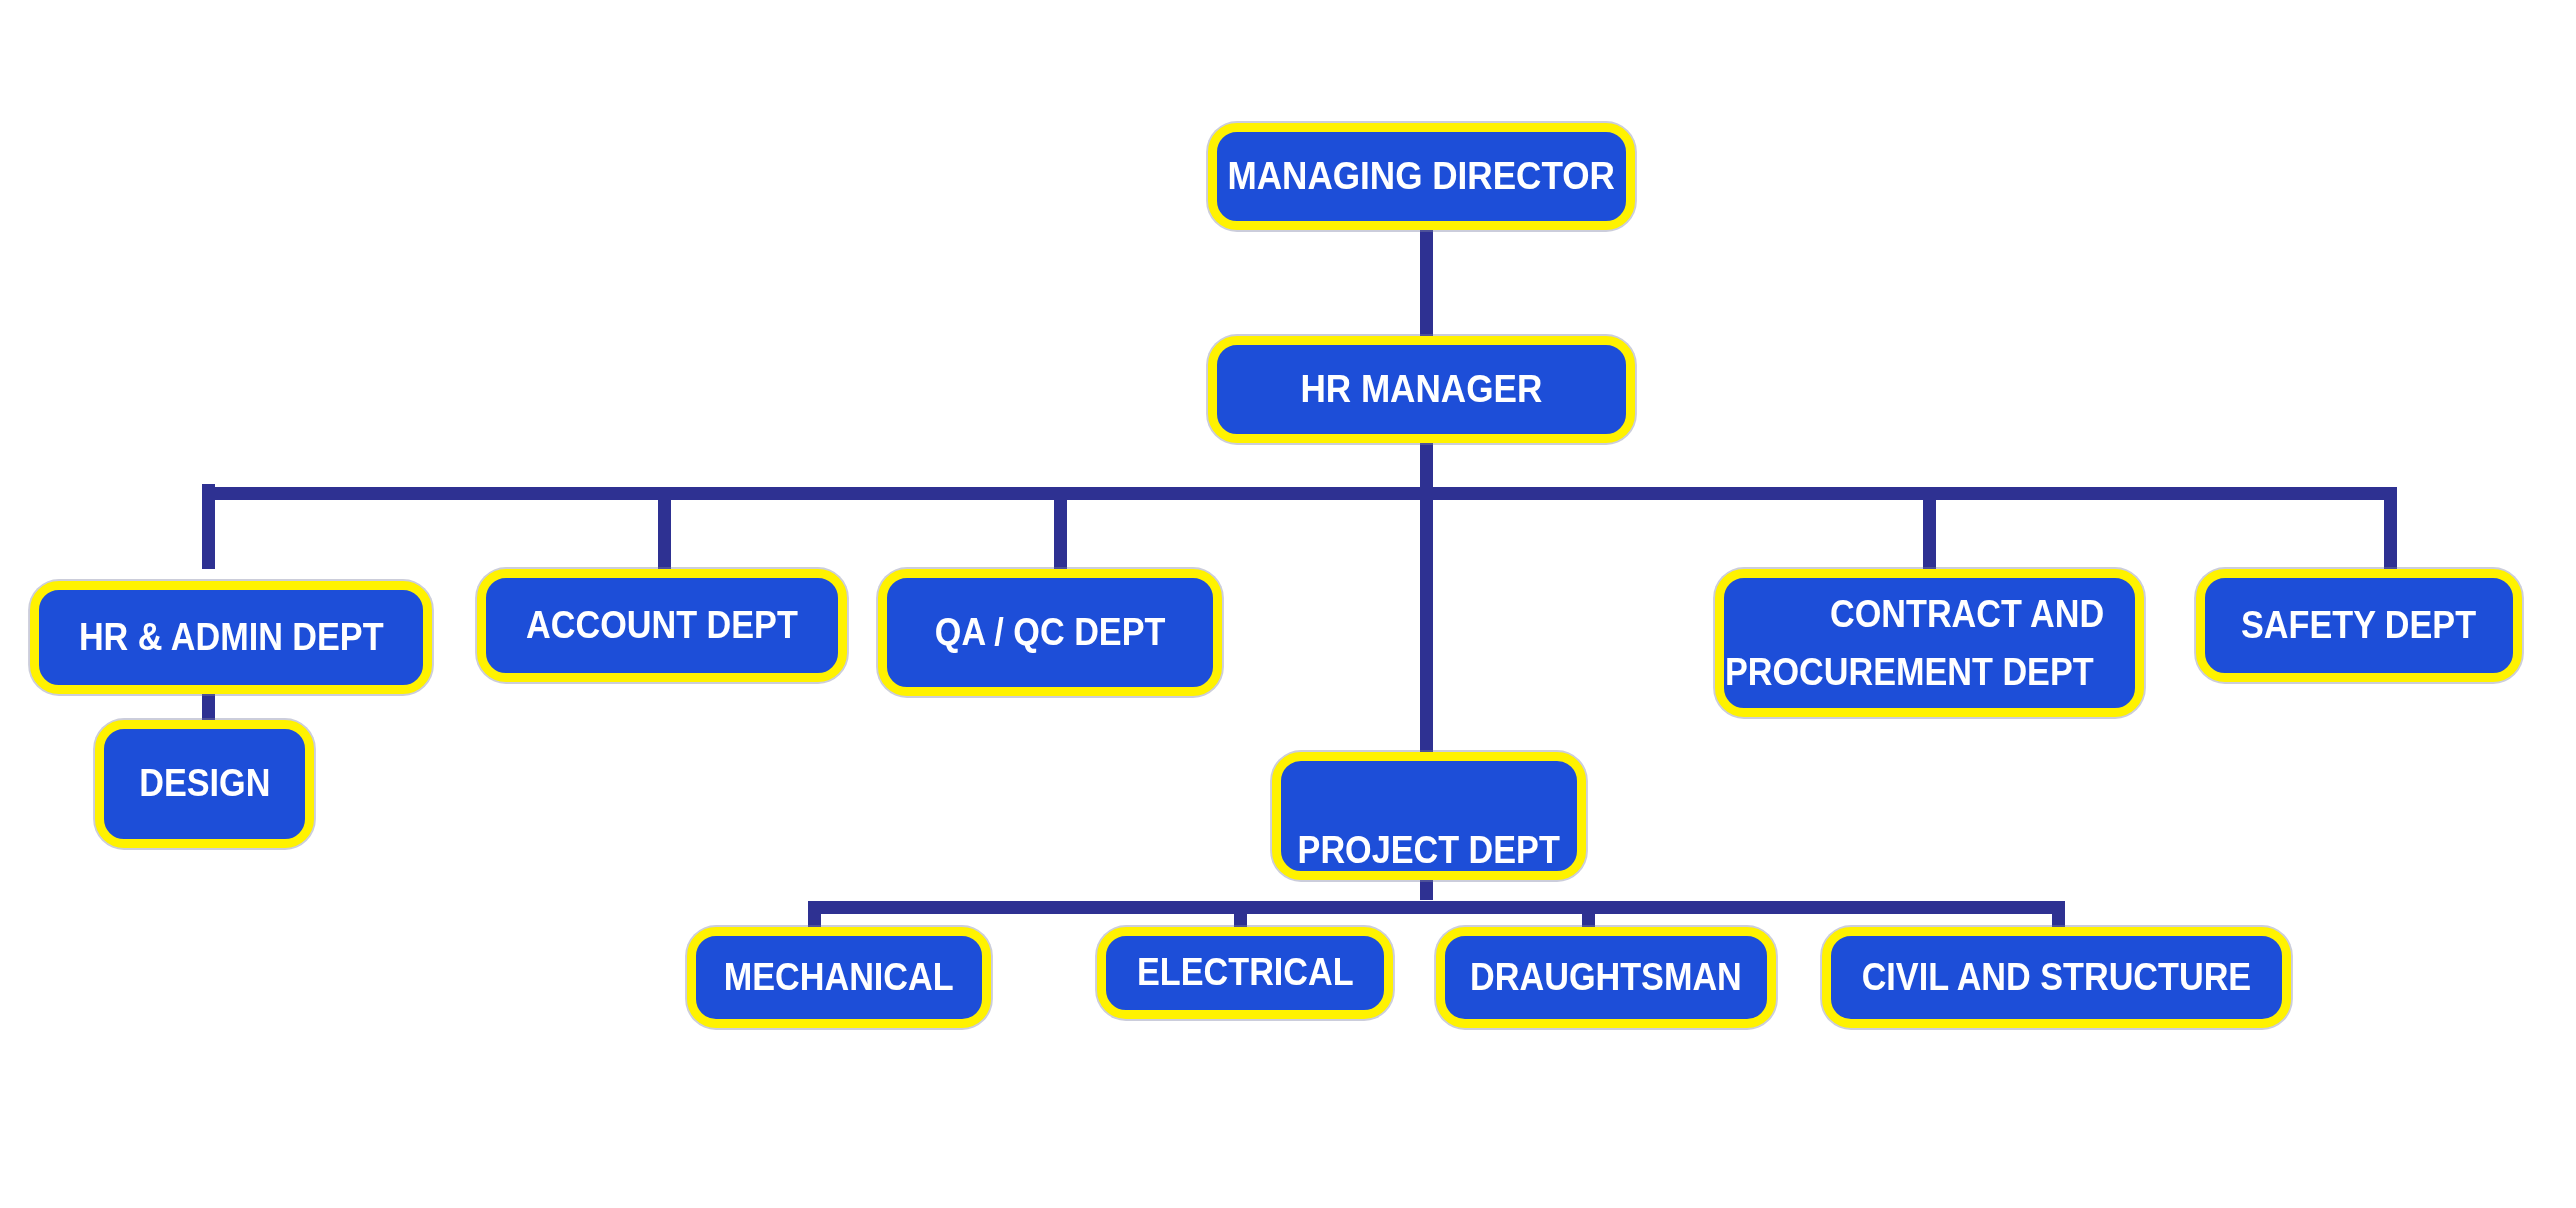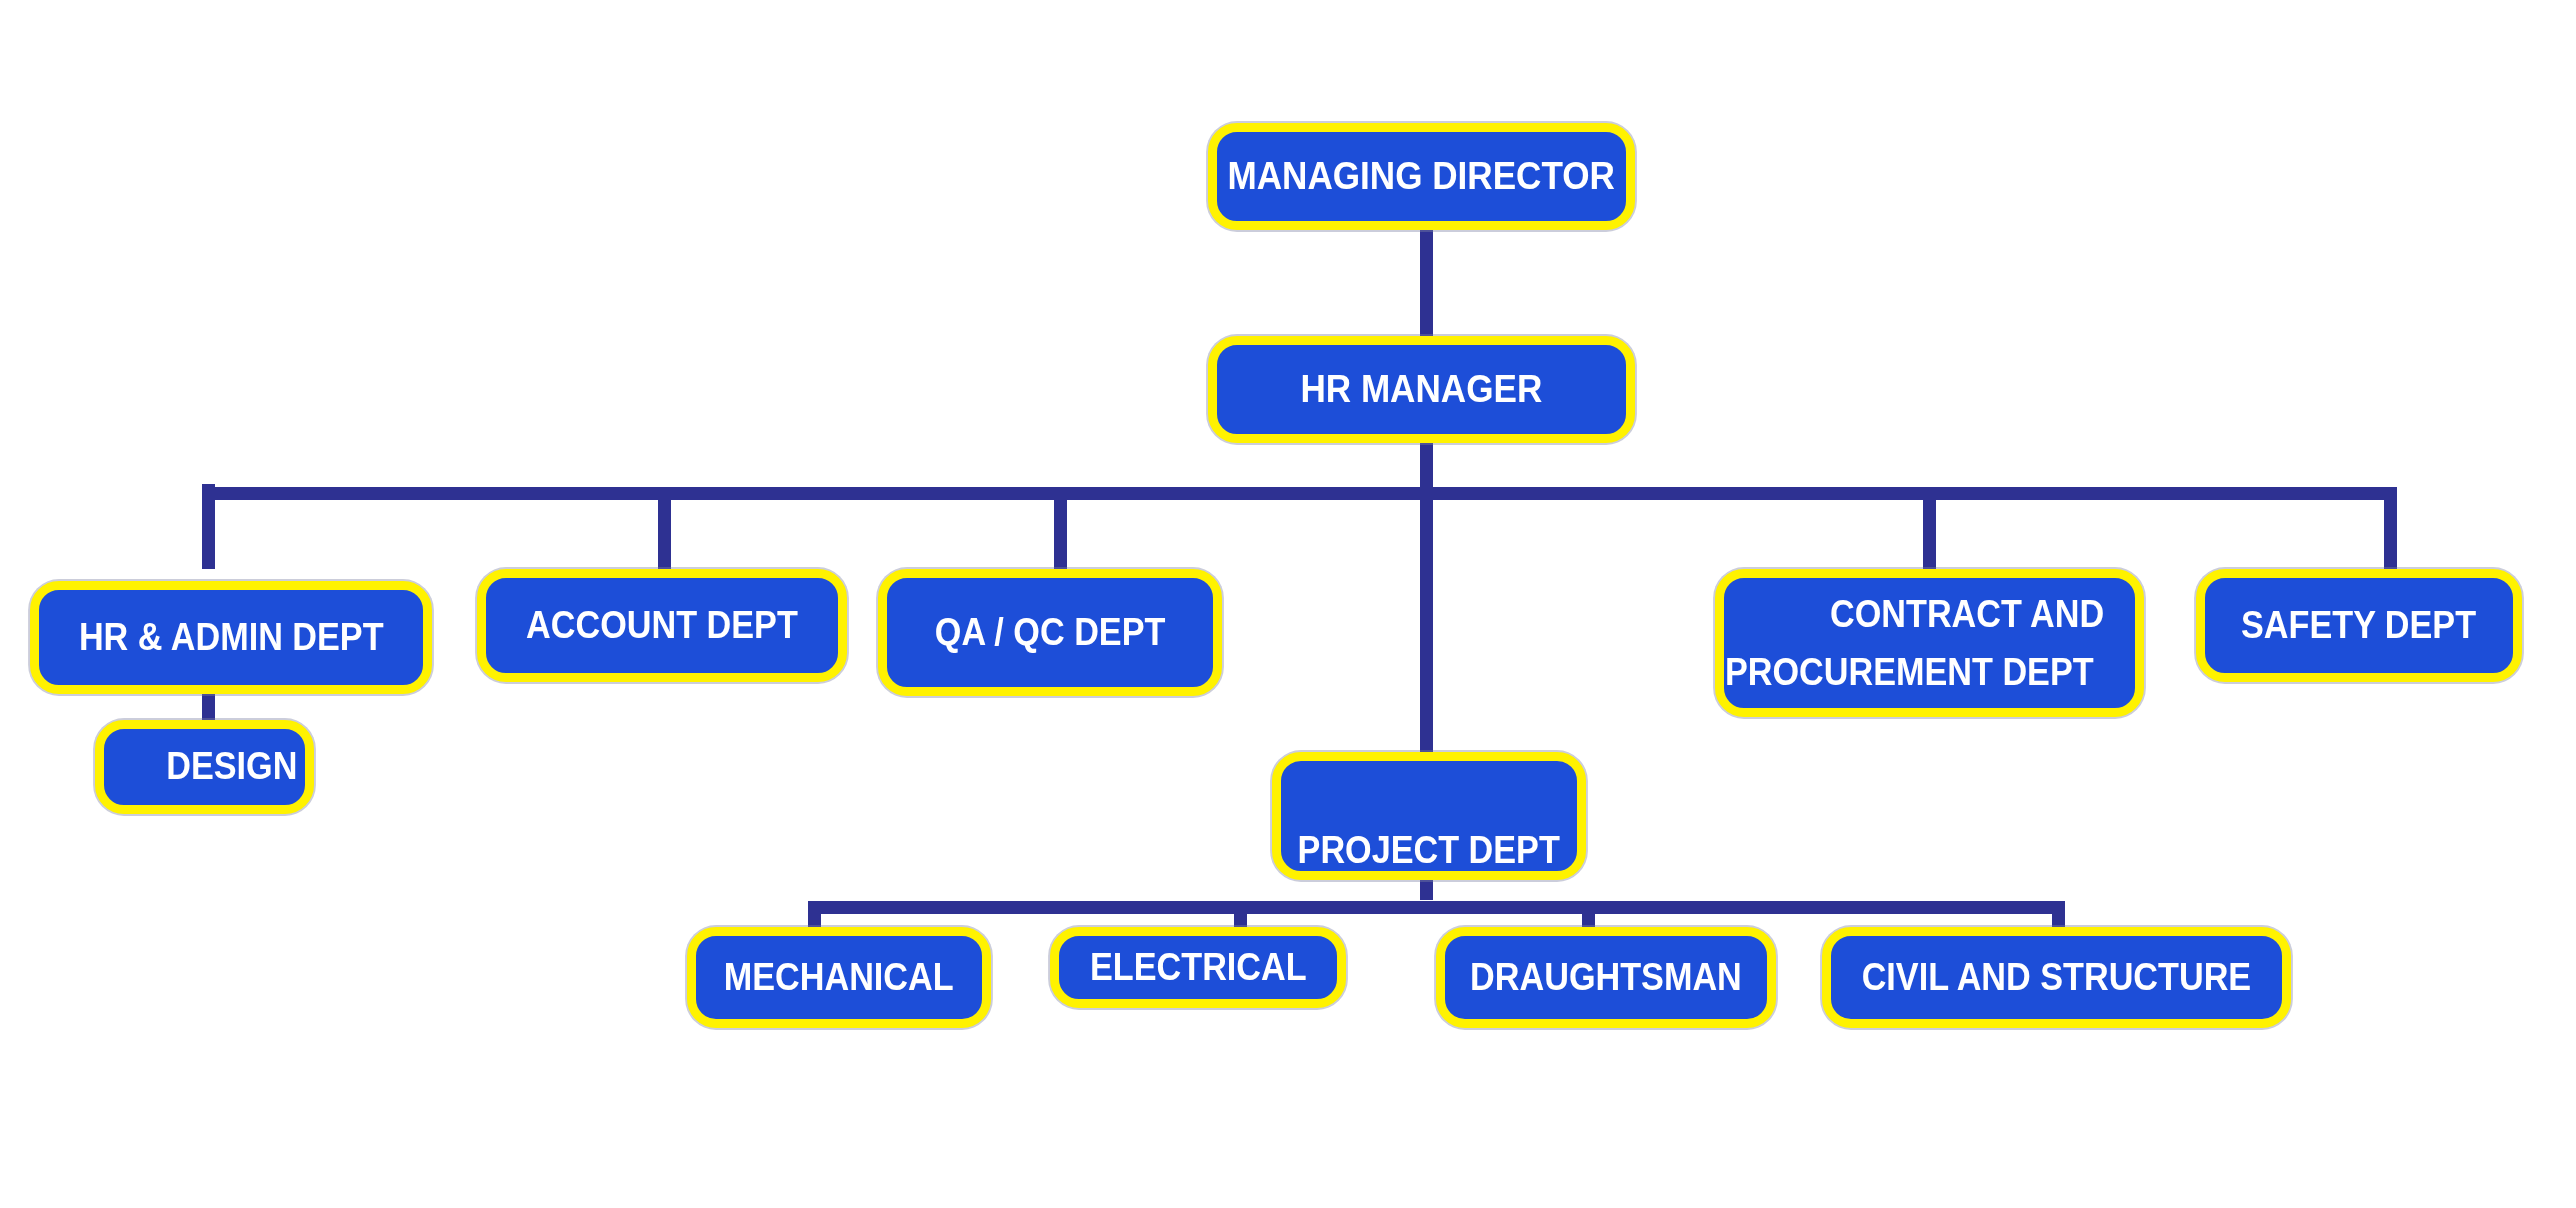--- a/index.html
+++ b/index.html
@@ -82,24 +82,24 @@
   }
 
   
   .n-md        { left: 1208px; top: 123px; width: 427px; height: 107px; }
   .n-hr        { left: 1208px; top: 336px; width: 427px; height: 107px; }
   .n-hradmin   { left: 30px;   top: 569px; width: 402px; height: 113px; margin-top: 12px; }
   .n-account   { left: 477px;  top: 569px; width: 370px; height: 113px; }
   .n-qaqc      { left: 878px;  top: 569px; width: 344px; height: 127px; }
   .n-contract  { left: 1715px; top: 569px; width: 429px; height: 148px; }
   .n-safety    { left: 2196px; top: 569px; width: 326px; height: 113px; }
-  .n-design    { left: 95px;   top: 720px; width: 219px; height: 94px; justify-content: flex-end; }
+  .n-design    { left: 95px;   top: 720px; width: 219px; height: 128px; }
   .n-project   { left: 1272px; top: 752px; width: 314px; height: 128px; align-items: flex-end; }
   .n-mech      { left: 687px;  top: 927px; width: 304px; height: 101px; }
-  .n-elec      { left: 1050px; top: 927px; width: 296px; height: 81px; }
+  .n-elec      { left: 1097px; top: 927px; width: 296px; height: 92px; }
   .n-draught   { left: 1436px; top: 927px; width: 340px; height: 101px; }
   .n-civil     { left: 1822px; top: 927px; width: 469px; height: 101px; justify-content: center; }
 </style>
 </head>
 <body>
 
 <div id="canvas">
 
   <div class="line l-md-hr"></div>
   <div class="line l-hr-project"></div>

